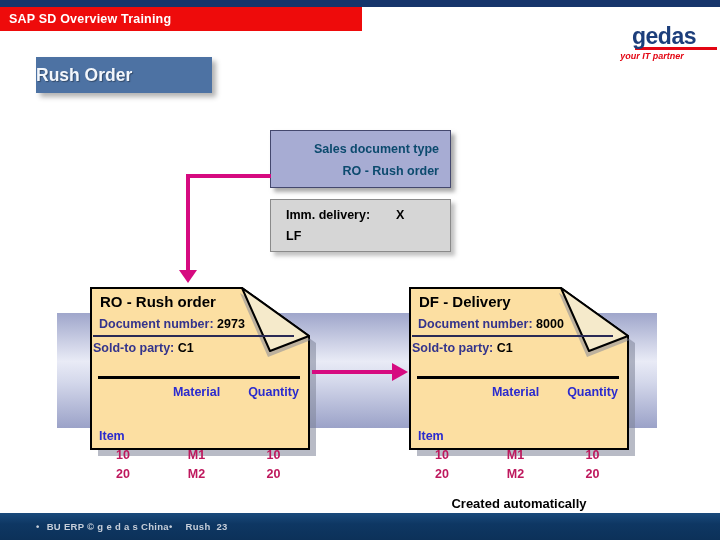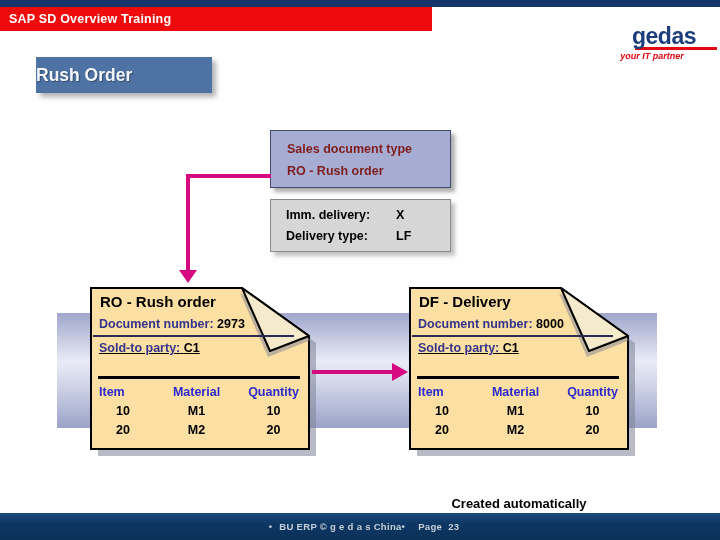--- a/index.html
+++ b/index.html
@@ -8,41 +8,41 @@
     font-family:"Liberation Sans", sans-serif;
     background:#fff;
     position:relative;
     overflow:hidden;
   }
   .abs { position:absolute; }
 
   
   .top-strip { left:0; top:0; width:720px; height:7px; background:#16356B; }
   .red-bar {
-    left:0; top:7px; width:432px; height:24px; background:#EE0B0B;
+    left:0; top:7px; width:362px; height:24px; background:#EE0B0B;
     color:#fff; font-size:12.5px; font-weight:bold; line-height:24px;
     padding-left:9px; letter-spacing:.2px;
   }
   .logo { top:9px; right:2px; width:130px; text-align:right; }
   .logo-name { font-size:23px; font-weight:bold; color:#1C3E7B; line-height:22px; padding-right:22px; letter-spacing:-.5px;margin-top:16px; }
   .logo-line { height:3px; background:#E30613; width:82px; margin:0 1px 1px auto; }
   .logo-tagline { font-size:9px; font-weight:bold; font-style:italic; color:#E30613; padding-right:2px;text-align:center; }
 
   
   .slide-title {
     left:36px; top:57px; width:176px; height:36px; background:#4D72A3;
     color:#F2F6FB; font-size:17.5px; font-weight:bold; line-height:36px;
     box-shadow:4px 4px 5px rgba(0,0,0,.3); text-shadow:1px 1px 1px rgba(0,0,0,.35);
   }
 
   
   .sales-box {
     left:270px; top:130px; width:181px; height:58px; background:#A7ACD3;
     border:1px solid #44486E; box-shadow:4px 4px 4px rgba(90,90,90,.5);
-    padding:7px 11px 0 16px; font-size:12.5px; font-weight:bold; color:#7f1d1d; line-height:22px;
+    padding:7px 11px 0 16px; font-size:12.5px; font-weight:bold; color:#0c4a6e; line-height:22px;text-align:right;
   }
   .settings-box {
     left:270px; top:199px; width:181px; height:53px; background:#D6D6D6;
     border:1px solid #8A8A8A; box-shadow:4px 4px 4px rgba(120,120,120,.45);
     padding:5px 0 0 15px; font-size:12.5px; font-weight:bold; color:#000; line-height:21px;
   }
   .settings-row { display:flex; }
   .settings-row .lbl { width:110px; }
 
   
@@ -76,38 +76,38 @@
   .paper-shadow { fill:#7E8498; opacity:.55; }
   .fold { fill:#F5EACB; stroke:#000; stroke-width:2; stroke-linejoin:round; }
   .fold-shadow { fill:#7E8498; opacity:.5; }
 
   .doc-title { left:10px; top:6px; font-size:15px; font-weight:bold; color:#000; }
   .doc-line  { font-size:12.5px; font-weight:bold; }
   .doc-line .blue { color:#34348C; }
   .doc-line .blk  { color:#000; }
   .line-docnum { left:9px; top:30px; }
   .underline   { left:3px; top:48px; width:201px; height:2px; background:#2A2A55; }
-  .line-soldto { left:9px; top:54px;text-decoration:underline; }
+  .line-soldto { left:3px; top:54px; }
   .sep         { left:8px; top:89px; width:202px; height:3px; background:#000; }
 
   .tbl { left:0; top:96px; width:220px; display:grid; grid-template-columns:66px 81px 73px;
          font-size:12.5px; font-weight:bold; line-height:19px; }
   .tbl .hdr { color:#2B2BCE; text-align:center; }
-  .tbl .hdr.first { text-align:left; padding-left:9px; }
-  .tbl .cell { color:#000000; text-align:center; }
+  .tbl .hdr.first { text-align:left; padding-left:9px;margin-top:44px; }
+  .tbl .cell { color:#be185d; text-align:center; }
 
   .doc-caption { left:409px; top:452px; width:220px; text-align:center;
                  font-size:13px; font-weight:bold; color:#000;margin-top:44px; }
 
   
   .footer {
     left:0; top:513px; width:720px; height:27px;
     background:linear-gradient(180deg,#1A4A7C 0%,#0E3763 40%,#0C3159 100%);
     color:#C7CFDA; font-size:9.5px; font-weight:bold;
-    display:flex; align-items:center; justify-content:center;
+    display:flex; align-items:center; justify-content:flex-start;
     padding:0 28px 0 36px; letter-spacing:.3px;
   }
   .footer .pg { display:flex; gap:6px; }
   .bullet { margin-right:7px; }
 </style>
 </head>
 <body>
 
 <div class="abs top-strip"></div>
 <div class="abs red-bar">
@@ -127,21 +127,20 @@
   <div>Sales document type</div>
   <div>RO - Rush order</div>
 </div>
 
 <div class="abs settings-box">
   <div class="settings-row">
     <span class="lbl">Imm. delivery:</span>
     <span class="val">X</span>
   </div>
   <div class="settings-row">
-    <span class="lbl">Delivery type:</span>
     <span class="val">LF</span>
   </div>
 </div>
 
 <div class="abs mag elbow-h"></div>
 <div class="abs mag elbow-v"></div>
 <div class="abs head-down"></div>
 
 <div class="abs doc doc-ro">
   <svg width="232" height="176" viewBox="0 0 232 176">
@@ -209,16 +208,16 @@
 </div>
 
 <div class="abs doc-caption">Created automatically</div>
 
 <div class="abs footer">
   <div>
     <span class="bullet">•</span><span>BU ERP  ©  g e d a s  China</span>
   </div>
   <div class="pg">
     <span class="bullet">•</span>
-      <span>Page</span>
+      <span>Rush</span>
       <span>23</span>
   </div>
 </div>
 
 </body></html>

